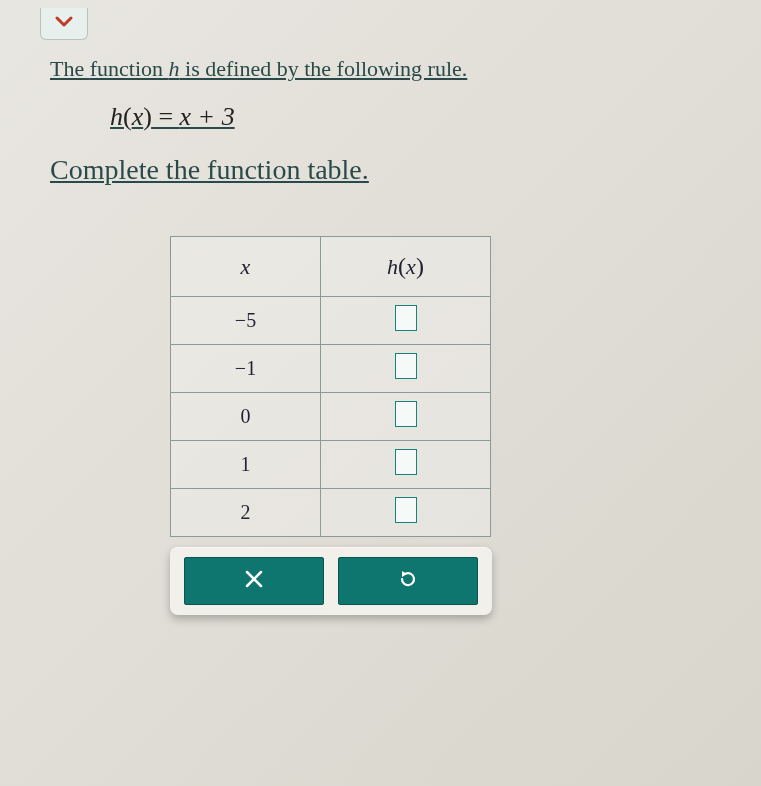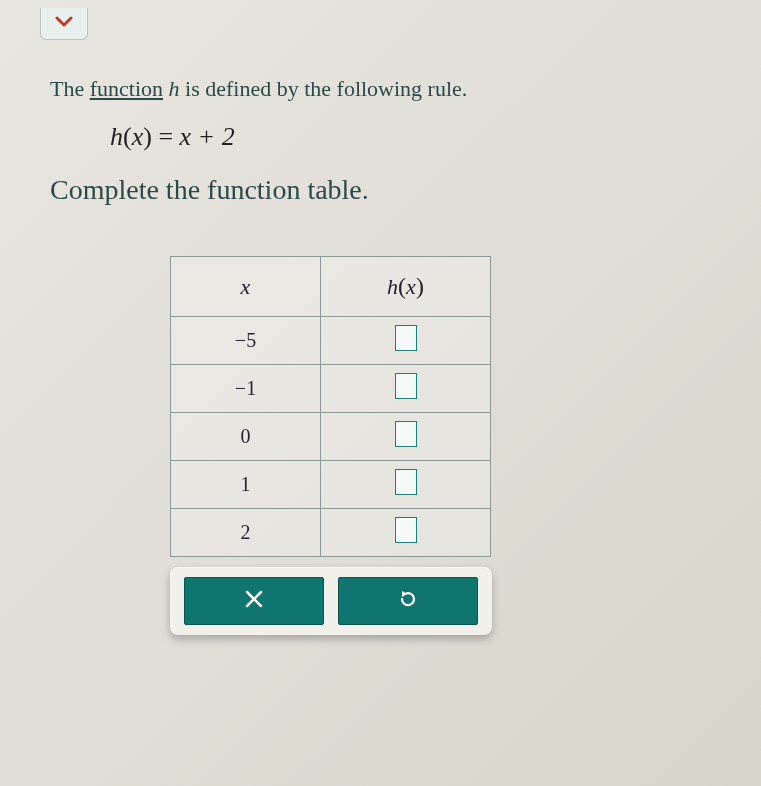--- a/index.html
+++ b/index.html
@@ -24,22 +24,23 @@
       background: #e8f0ed;
       border: 1px solid #b8c4c0;
       border-top: none;
       border-radius: 0 0 6px 6px;
       display: flex;
       align-items: center;
       justify-content: center;
       cursor: pointer;
     }
     .content {
-      padding: 76px 50px 30px 50px;
-      color: #2a4a4a;
+      padding: 56px 50px 30px 50px;
+      color: #2a4a4a;
+      text-decoration: underline;
     }
     .line1 {
       font-size: 22px;
       color: #2a4a4a;
       margin-bottom: 20px;
     }
     .function-link {
       text-decoration: underline;
       color: #2a4a4a;
     }
@@ -138,21 +139,21 @@
   </span>
 </div>
 
 <div class="content">
 
   <p class="line1">
     <span>The </span><span class="function-link">function</span><span> </span><span class="italic">h</span><span> is defined by the following rule.</span>
   </p>
 
   <p class="equation">
-    <span>h</span><span class="paren">(</span><span>x</span><span class="paren">)</span><span class="paren"> = </span><span>x + 2</span>
+    <span>h</span><span class="paren">(</span><span>x</span><span class="paren">)</span><span class="paren"> = </span><span>x + 3</span>
   </p>
 
   <p class="line2">Complete the function table.</p>
 
   <div class="table-wrap">
     <table class="ftable">
       <tbody>
           <tr>
         <th><span>x</span></th>
         <th class="col2 hx-header">

